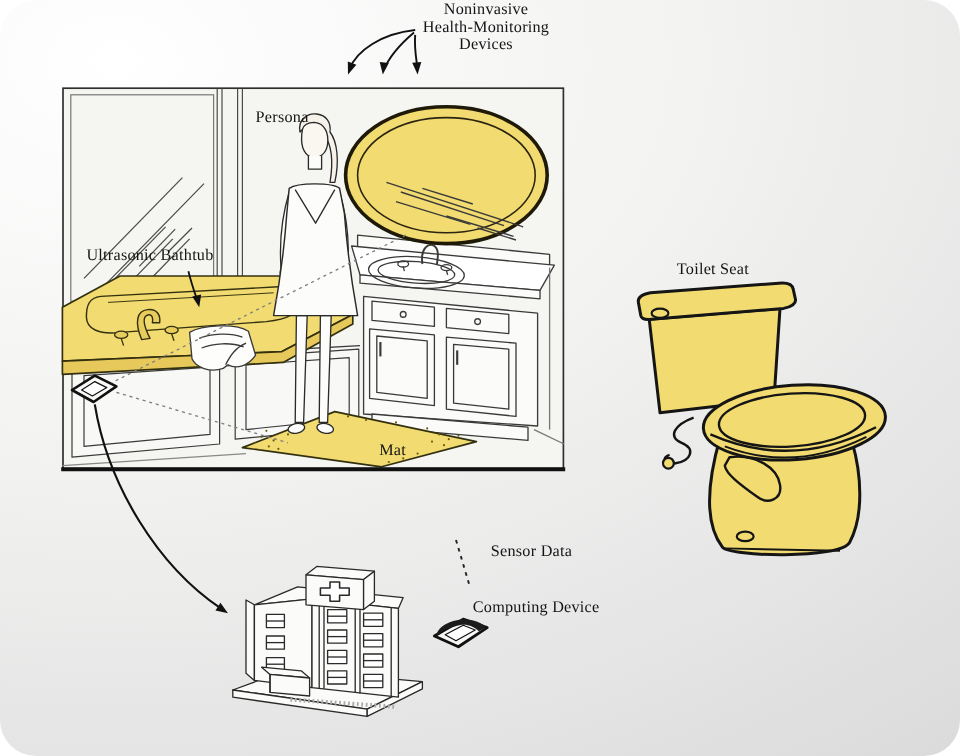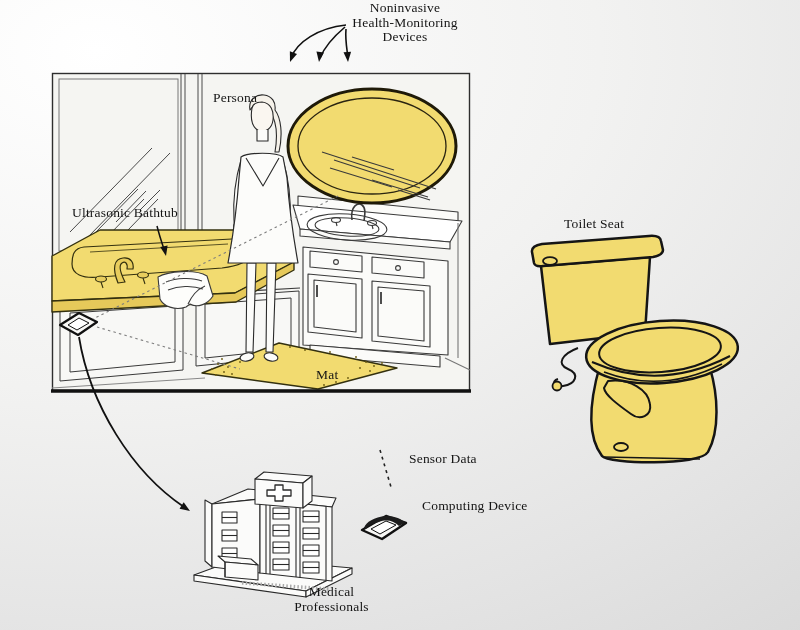--- a/index.html
+++ b/index.html
@@ -1,34 +1,35 @@
 <!DOCTYPE html>
 <html><head>
 <meta charset="utf-8">
 <style>
   html,body{margin:0;padding:0;}
   .stage{
     position:relative;width:800px;height:630px;overflow:hidden;
     background:radial-gradient(140% 120% at 12% 8%, #ffffff 0%, #f2f2f1 45%, #e4e4e4 78%, #dadada 100%);
     font-family:"Liberation Serif","DejaVu Serif",serif;
+    border-radius:30px;
   }
   .art{position:absolute;left:0;top:0;}
   .label{
     position:absolute;font-size:13.5px;line-height:1.08;color:#141414;
     white-space:pre-line;letter-spacing:.2px;
   }
   .center{text-align:center;}
   .lbl-header{left:335px;top:1px;width:140px;}
   .lbl-persona{left:213px;top:91px;}
   .lbl-mirror{left:312px;top:99px;width:120px;}
   .lbl-bathtub{left:72px;top:206px;text-align:center;}
   .lbl-mat{left:316px;top:368px;}
   .lbl-toilet{left:564px;top:217px;}
   .lbl-sensor{left:409px;top:452px;text-align:right;}
-  .lbl-computing{left:422px;top:499px;}
+  .lbl-computing{left:394px;top:499px;}
   .lbl-medical{left:269px;top:585px;width:125px;}
 </style>
 </head>
 <body>
 
 <div class="stage">
 
 <svg class="art" width="800" height="630" viewBox="0 0 800 630">
   <defs>
     <path id="ah" d="M0,0 L-10,-3.8 L-10,3.8 Z"></path>
@@ -290,16 +291,14 @@
 
 <div class="label lbl-header center">Noninvasive
 Health-Monitoring
 Devices</div>
 <div class="label lbl-persona">Persona</div>
 <div class="label lbl-bathtub">Ultrasonic Bathtub</div>
 <div class="label lbl-mat">Mat</div>
 <div class="label lbl-toilet">Toilet Seat</div>
 <div class="label lbl-sensor">Sensor Data</div>
 <div class="label lbl-computing">Computing Device</div>
-<div class="label lbl-medical center">Medical
-Professionals</div>
 
 </div>
 
 </body></html>

